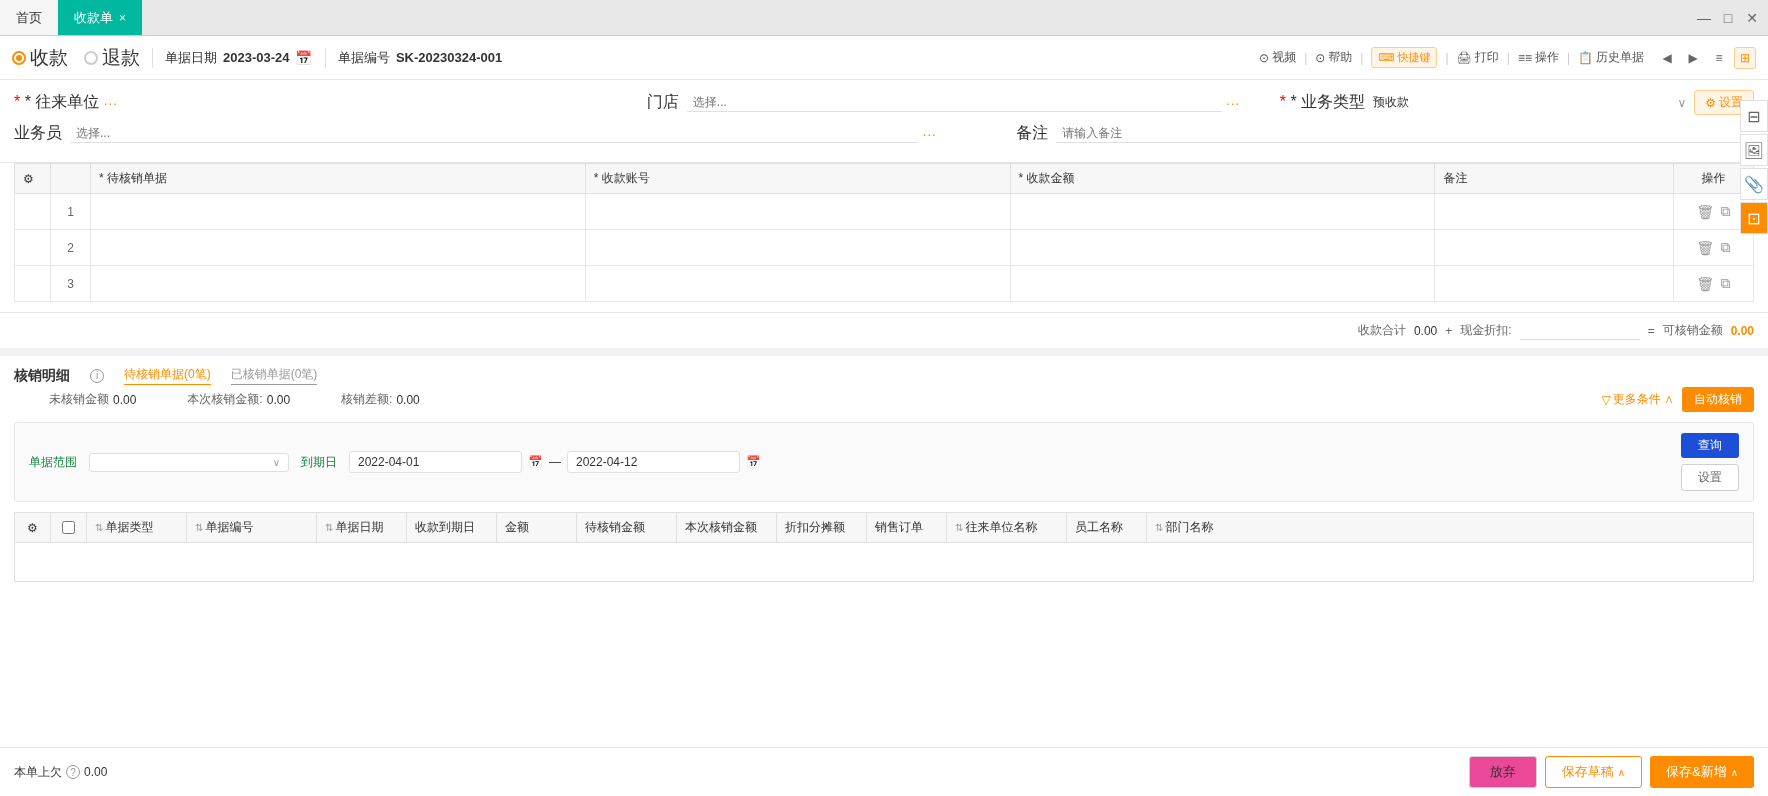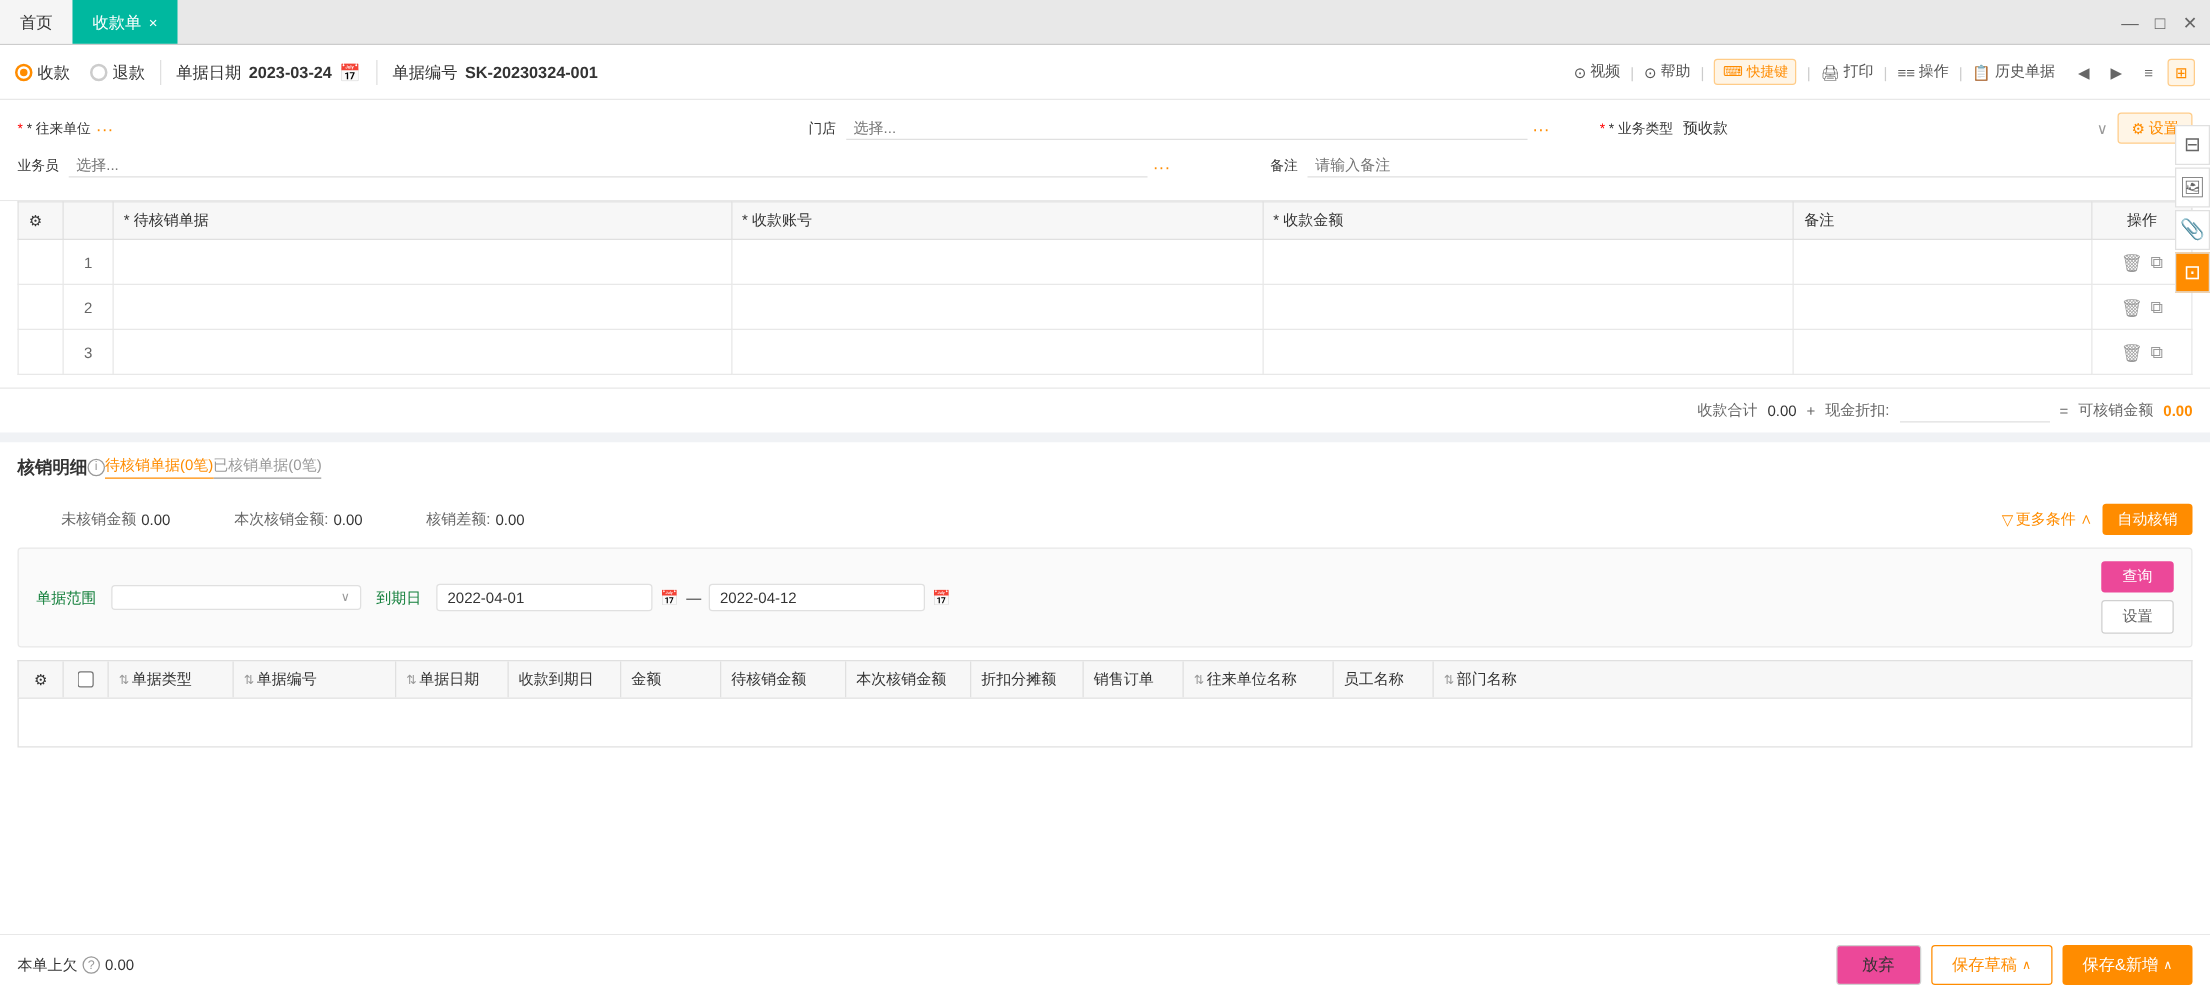--- a/index.html
+++ b/index.html
@@ -13,40 +13,40 @@
     .tab-item .tab-close { margin-left: 6px; cursor: pointer; font-size: 12px; }
     .window-controls { margin-left: auto; display: flex; align-items: center; padding-right: 8px; gap: 8px; }
     .win-btn { width: 16px; height: 16px; cursor: pointer; display: flex; align-items: center; justify-content: center; color: #666; font-size: 14px; }
 
     
     .main-wrapper { background: #fff; margin: 0; height: calc(796px - 36px); overflow-y: auto; }
 
     
     .top-toolbar { display: flex; align-items: center; padding: 8px 12px; background: #fff; border-bottom: 1px solid #e8e8e8; height: 44px; }
     .radio-group { display: flex; align-items: center; gap: 16px; }
-    .radio-item { display: flex; align-items: center; gap: 4px; cursor: pointer; font-size: 13px; }
+    .radio-item { display: flex; align-items: center; gap: 4px; cursor: pointer; font-size: 19px; }
     .radio-dot { width: 14px; height: 14px; border-radius: 50%; border: 2px solid #ccc; display: flex; align-items: center; justify-content: center; }
     .radio-dot.selected { border-color: #ff8c00; }
     .radio-dot.selected::after { content: ''; width: 6px; height: 6px; border-radius: 50%; background: #ff8c00; }
     .toolbar-divider { width: 1px; height: 20px; background: #e0e0e0; margin: 0 12px; }
     .doc-info { display: flex; align-items: center; gap: 6px; font-size: 13px; }
     .doc-info .label { color: #333; }
     .doc-info .value { color: #333; font-weight: 700; }
     .cal-icon { color: #ff8c00; cursor: pointer; font-size: 14px; }
     .toolbar-right { margin-left: auto; display: flex; align-items: center; gap: 8px; }
     .toolbar-right .tool-item { display: flex; align-items: center; gap: 3px; cursor: pointer; font-size: 12px; color: #555; }
     .tool-icon-box { background: #fff5e6; border: 1px solid #ffcc88; border-radius: 3px; padding: 2px 6px; color: #ff8c00; font-size: 11px; cursor: pointer; }
     .right-icons { display: flex; align-items: center; gap: 4px; margin-left: 4px; }
     .icon-btn { width: 22px; height: 22px; cursor: pointer; display: flex; align-items: center; justify-content: center; color: #666; }
 
     
     .form-area { padding: 10px 14px; background: #fff; border-bottom: 1px solid #e8e8e8; }
     .form-row { display: flex; align-items: center; gap: 0; margin-bottom: 8px; }
     .form-field { display: flex; align-items: center; flex: 1; }
-    .form-label { font-size: 11px; color: #333; white-space: nowrap; min-width: fit-content; }
+    .form-label { font-size: 16px; color: #333; white-space: nowrap; min-width: fit-content; }
     .form-label.required::before { content: '* '; color: #f00; }
     .form-input { flex: 1; border: none; border-bottom: 1px solid #e0e0e0; outline: none; padding: 2px 6px; font-size: 12px; color: #999; min-width: 0; }
     .form-more { color: #ff8c00; margin-left: 4px; cursor: pointer; font-size: 14px; }
 
     
     .table-container { background: #fff; padding: 0 14px 10px; }
     .data-table { width: 100%; border-collapse: collapse; border: 1px solid #e0e0e0; }
     .data-table th { background: #f7f7f7; border: 1px solid #e0e0e0; padding: 6px 8px; text-align: left; font-weight: normal; font-size: 12px; color: #333; white-space: nowrap; }
     .data-table td { border: 1px solid #e8e8e8; padding: 6px 8px; font-size: 12px; height: 36px; }
     .data-table td.row-num { text-align: center; color: #666; width: 40px; }
@@ -60,40 +60,40 @@
     .summary-label { color: #666; }
     .summary-value { color: #333; }
     .summary-orange { color: #ff8c00; font-weight: bold; }
     .summary-input { border: none; border-bottom: 1px solid #e0e0e0; width: 120px; outline: none; font-size: 12px; padding: 2px 4px; }
 
     
     .section-sep { height: 8px; background: #f0f2f5; }
 
     
     .reconcile-section { background: #fff; padding: 10px 14px; }
-    .reconcile-header { display: flex; align-items: center; gap: 0; margin-bottom: 20px; }
+    .reconcile-header { display: flex; align-items: center; gap: 20px; margin-bottom: 2px; }
     .section-title { font-size: 14px; font-weight: bold; color: #333; }
     .info-icon { width: 14px; height: 14px; border-radius: 50%; border: 1px solid #999; display: inline-flex; align-items: center; justify-content: center; font-size: 10px; color: #999; cursor: pointer; }
     .tab-btn { font-size: 12px; color: #ff8c00; cursor: pointer; border-bottom: 1px solid #ff8c00; padding-bottom: 1px; }
     .tab-btn.inactive { color: #999; border-bottom: 1px solid #999; }
     .stats-row { display: flex; align-items: center; gap: 16px; margin-bottom: 10px; font-size: 12px; }
     .stats-item { display: flex; align-items: center; gap: 4px; }
     .stats-label { color: #666; margin-left: 35px; }
     .stats-val { color: #333; }
     .filter-actions { margin-left: auto; display: flex; align-items: center; gap: 8px; }
     .filter-more { color: #ff8c00; font-size: 12px; cursor: pointer; display: flex; align-items: center; gap: 2px; }
     .auto-reconcile-btn { background: #ff8c00; color: #fff; border: none; padding: 4px 12px; border-radius: 3px; cursor: pointer; font-size: 12px; }
     .query-form-row { display: flex; align-items: center; gap: 12px; padding: 8px 0; border: 1px solid #e8e8e8; border-radius: 3px; padding: 10px 14px; background: #fafafa; margin-bottom: 10px; }
     .qf-label { color: #15803d; font-size: 12px; white-space: nowrap; }
     .qf-select { display: flex; align-items: center; border: 1px solid #e0e0e0; border-radius: 3px; padding: 3px 8px; background: #fff; min-width: 200px; cursor: pointer; justify-content: space-between; }
     .qf-date { border: 1px solid #e0e0e0; border-radius: 3px; padding: 3px 8px; background: #fff; font-size: 12px; color: #333; }
     .qf-date-range { display: flex; align-items: center; gap: 6px; }
     .cal-btn { color: #ff8c00; cursor: pointer; }
     .query-actions { margin-left: auto; display: flex; flex-direction: column; gap: 6px; }
-    .query-btn { background: #ec4899; color: #fff; border: none; padding: 4px 16px; border-radius: 3px; cursor: pointer; font-size: 12px; }
+    .query-btn { background: #1d4ed8; color: #fff; border: none; padding: 4px 16px; border-radius: 3px; cursor: pointer; font-size: 12px; }
     .settings-btn { background: #fff; color: #666; border: 1px solid #d0d0d0; padding: 4px 16px; border-radius: 3px; cursor: pointer; font-size: 12px; }
     .bth-cell { padding: 6px 8px; font-size: 12px; color: #333; border-right: 1px solid #e0e0e0; white-space: nowrap; display: flex; align-items: center; gap: 2px; }
     .bth-cell:last-child { border-right: none; }
     .sort-icon { color: #999; font-size: 10px; }
     .cb-cell { width: 36px; text-align: center; justify-content: center; }
     .gear-cell { width: 36px; justify-content: center; }
 
     
     .bottom-bar { display: flex; align-items: center; padding: 8px 14px; background: #fff; border-top: 1px solid #e8e8e8; position: fixed; bottom: 0; width: 1768px; }
     .bottom-info { font-size: 12px; color: #333; display: flex; align-items: center; gap: 4px; }

